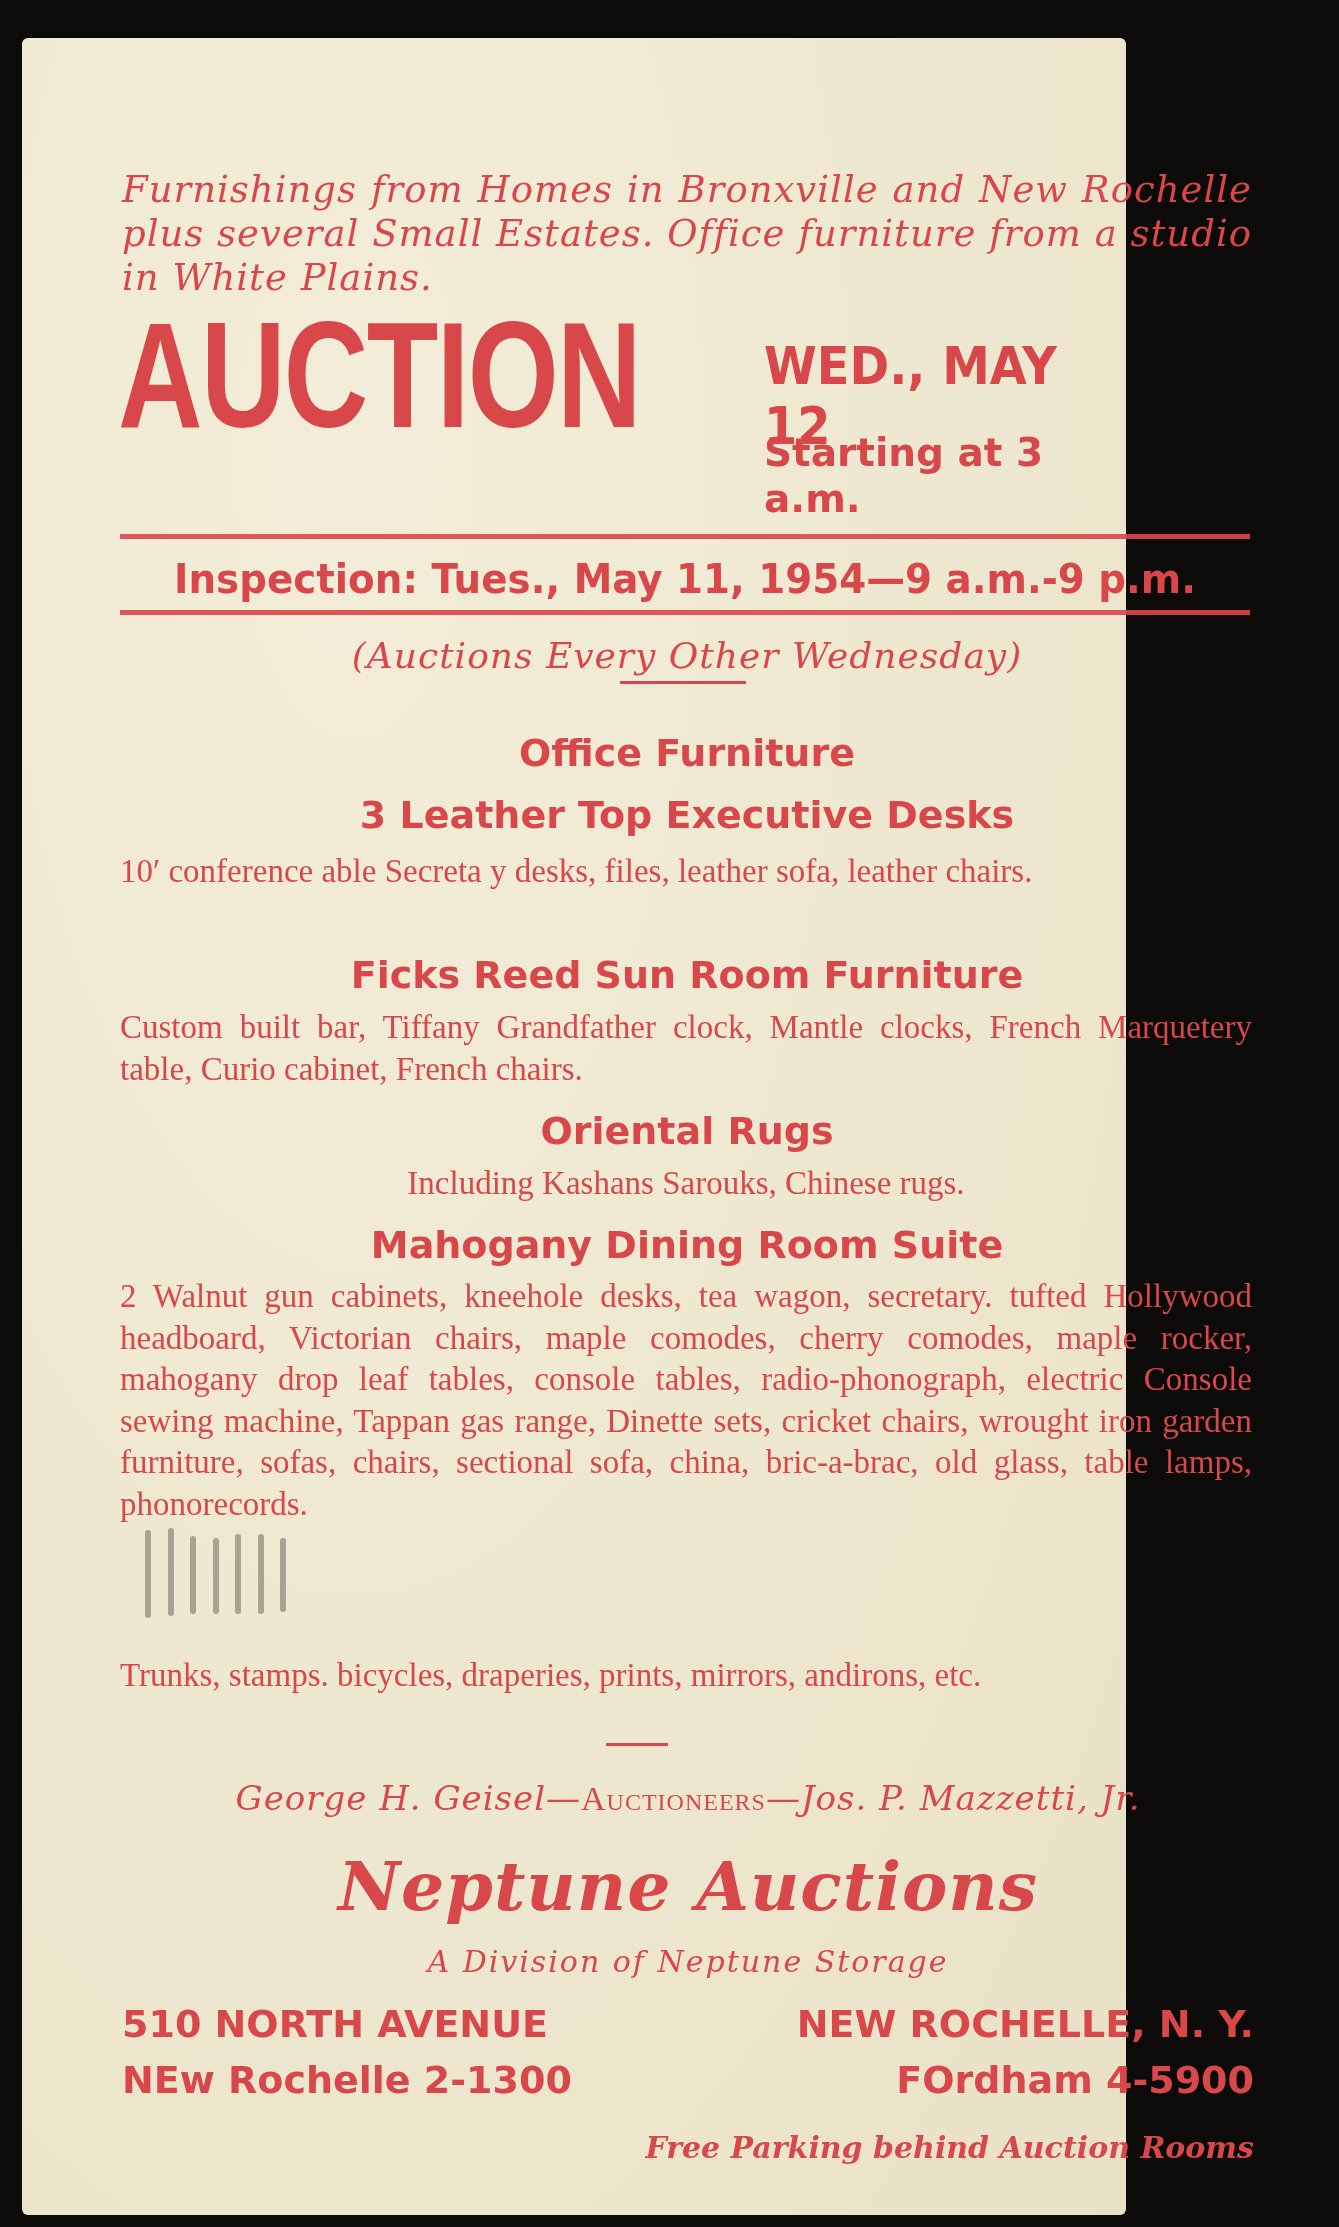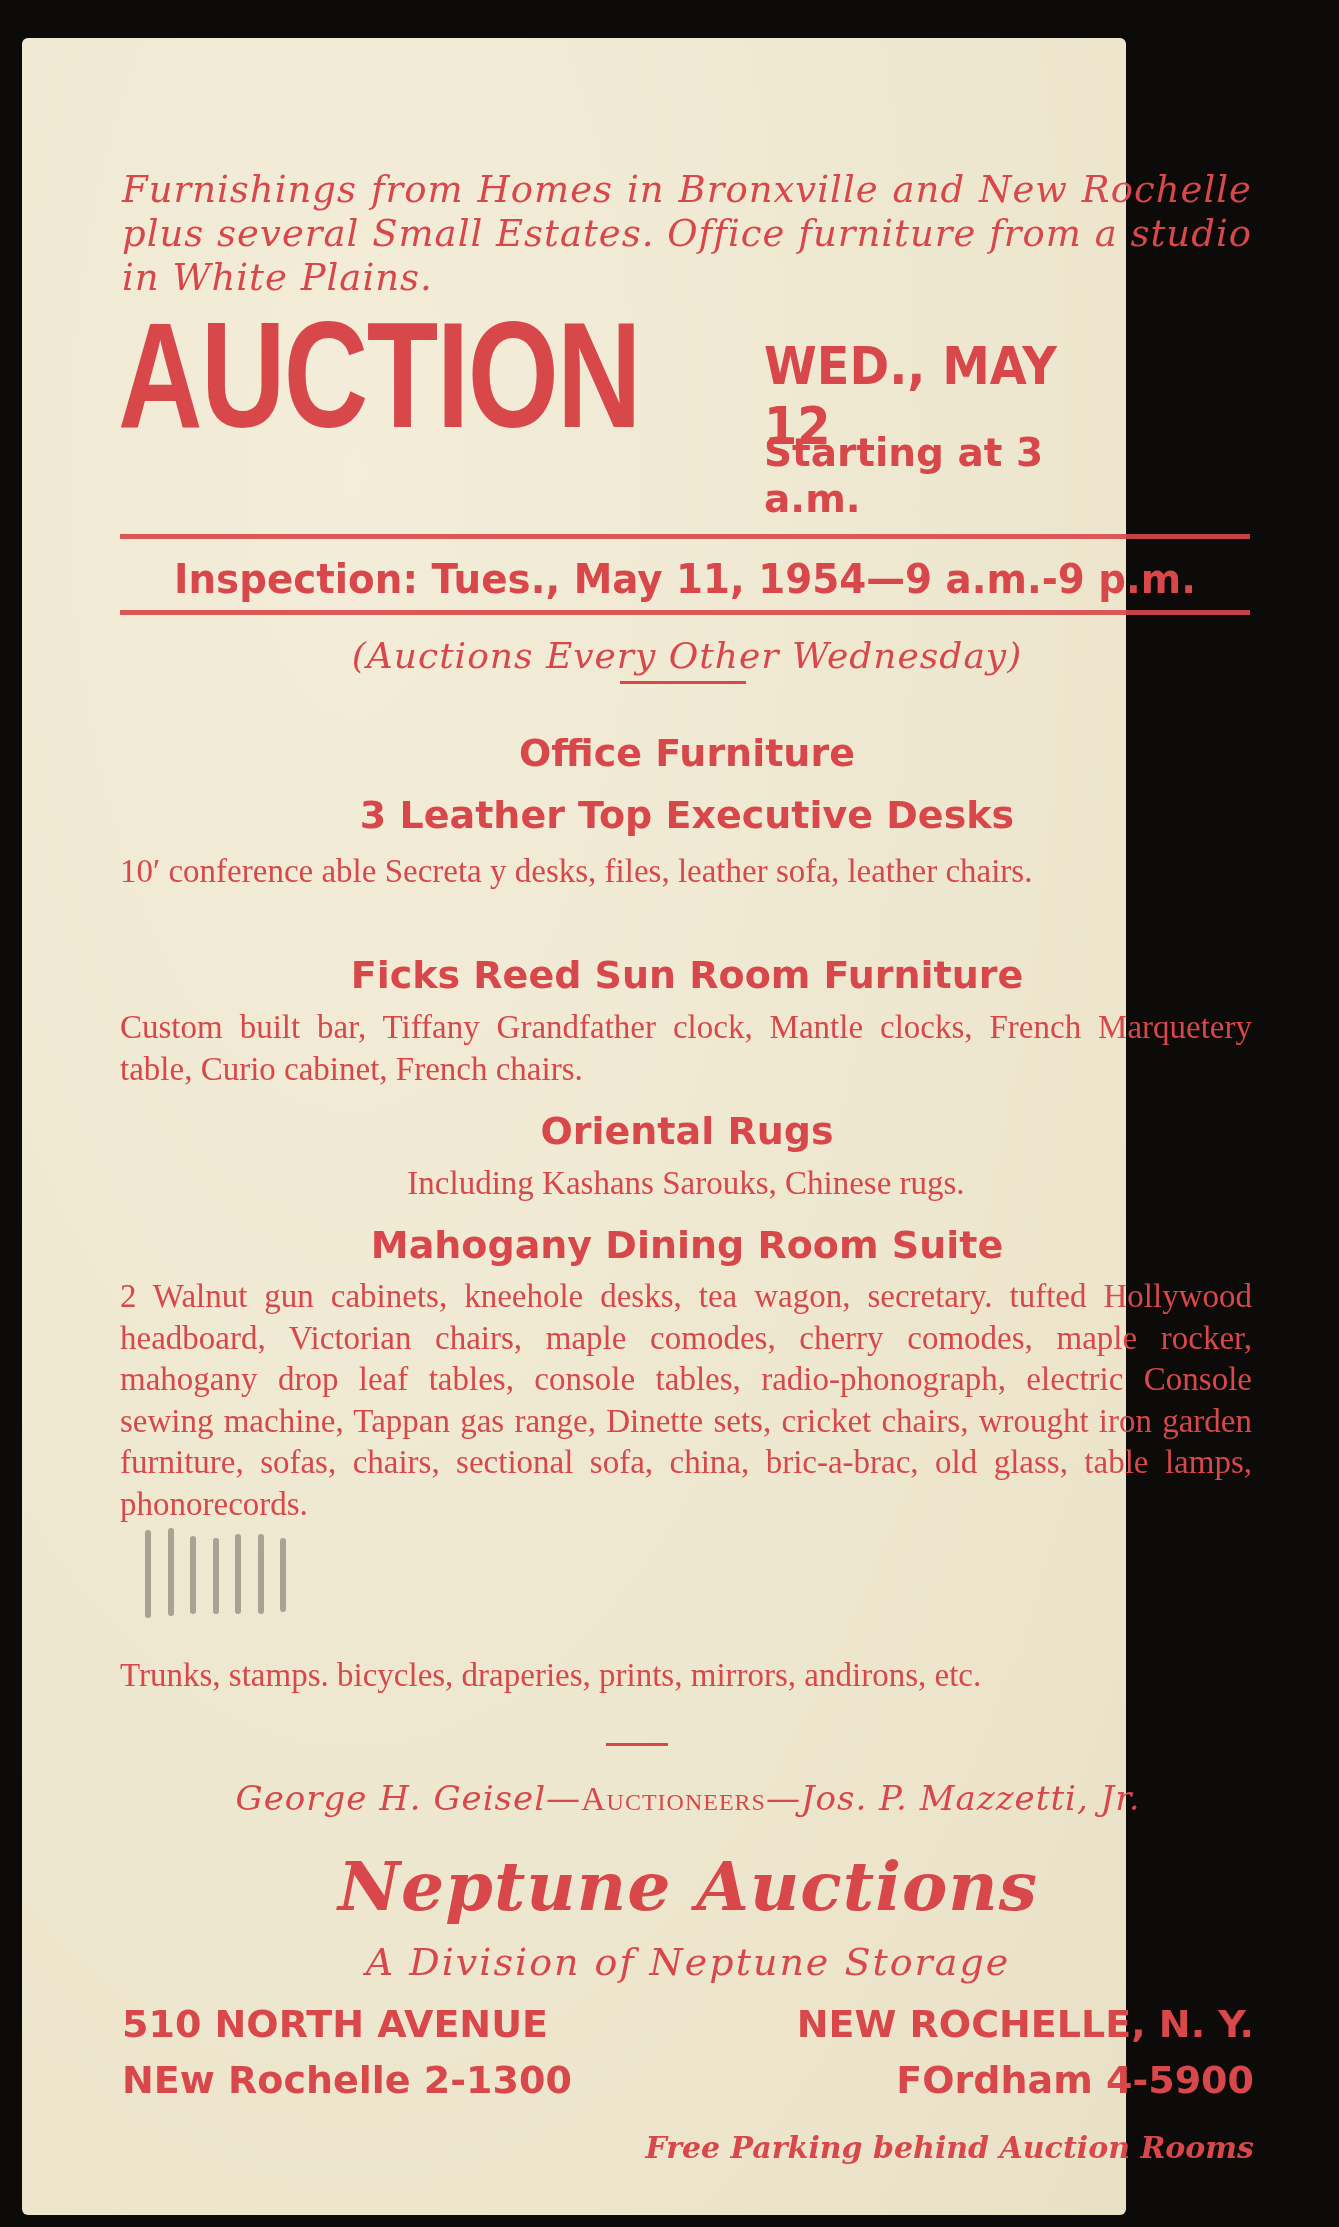--- a/index.html
+++ b/index.html
@@ -22,21 +22,21 @@
   .rule { left:98px; width:1130px; height:5px; background:#d8474a; opacity:.9; }
   .inspection { left:98px; top:512px; width:1130px; font-size:40px; line-height:58px; text-align:center; transform:scaleX(0.97); }
   .every { left:100px; top:596px; width:1130px; text-align:center; font-size:36px; line-height:44px; letter-spacing:1px; }
   .dash { height:3px; background:#d8474a; }
   .heading { left:100px; width:1130px; text-align:center; font-size:38px; line-height:50px; }
   .body { left:98px; width:1132px; font-size:33px; line-height:42px; text-align:justify; text-align-last:left; }
   .center { text-align:center; text-align-last:center; }
   .credits { left:100px; top:1738px; width:1132px; text-align:center; font-size:34px; line-height:44px; letter-spacing:1px; }
   .credits .sc { font-style:normal; font-variant:small-caps; font-family:"Liberation Serif", serif; }
   .brand { left:100px; top:1808px; width:1132px; text-align:center; font-family:"DejaVu Serif", serif; font-style:italic; font-weight:bold; font-size:68px; line-height:80px; letter-spacing:1px; }
-  .division { left:100px; top:1900px; width:1132px; text-align:center; font-size:38px; line-height:48px; letter-spacing:2px; }
+  .division { left:100px; top:1900px; width:1132px; text-align:center; font-size:30px; line-height:48px; letter-spacing:2px; }
   .addr-row { left:100px; width:1132px; display:flex; justify-content:space-between; font-size:38px; line-height:48px; }
   .parking { left:100px; top:2088px; width:1132px; text-align:right; font-size:30px; line-height:44px; font-weight:bold; }
   .smudge { position:absolute; width:6px; background:rgba(80,80,70,.45); border-radius:3px; }
 </style>
 </head>
 <body>
 
 <div class="card">
 
   <div class="abs intro serif-it">Furnishings from Homes in Bronxville and New Rochelle plus several Small Estates. Office furniture from a studio in White Plains.</div>

